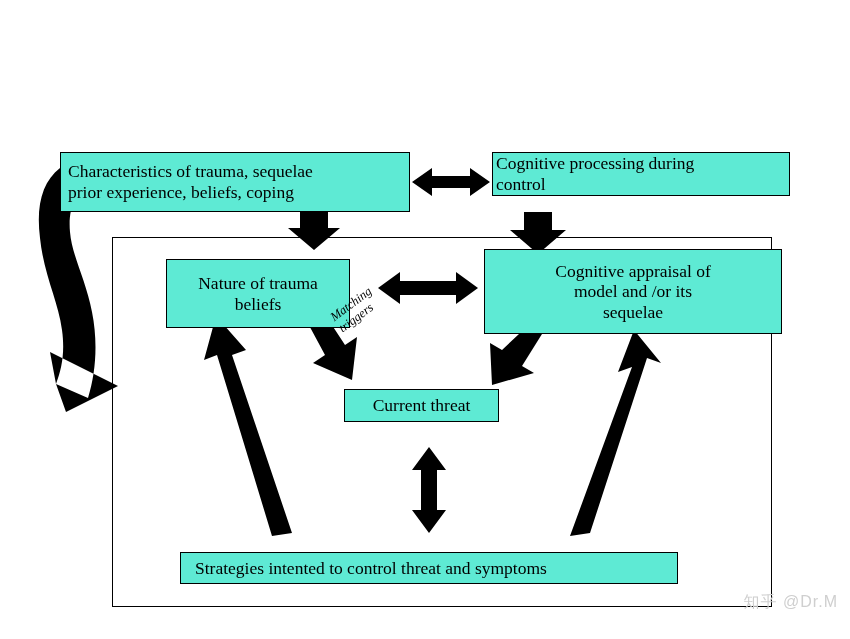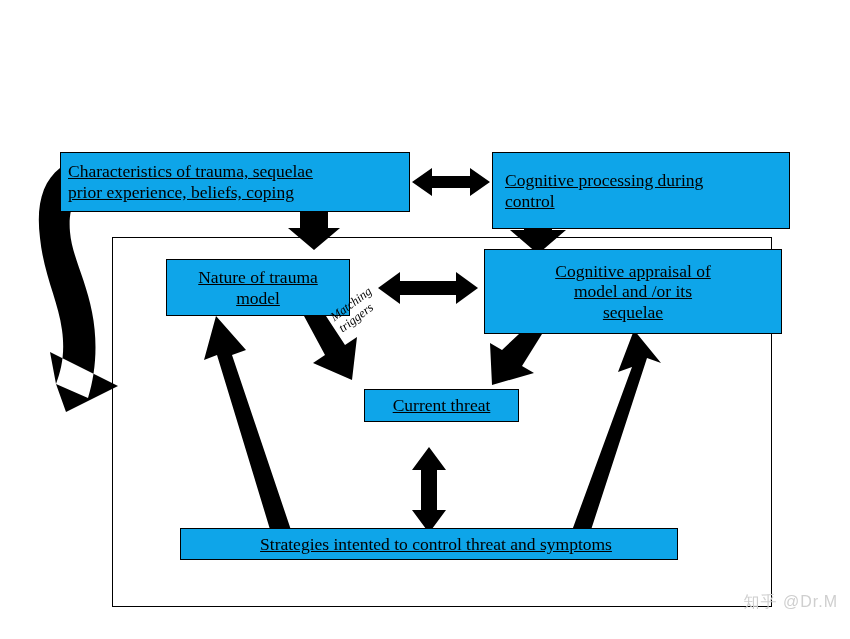--- a/index.html
+++ b/index.html
@@ -36,76 +36,75 @@
     color: #000000;
     letter-spacing: -0.2px;
     line-height: 1.05;
   }
 
   
   .node {
     position: absolute;
     box-sizing: border-box;
     border: 1.6px solid #000000;
-    background: #0ea5e9;
+    background: #5eead4;
     color: #000000;
     font-family: "Liberation Serif", serif;
     display: flex;
     align-items: center;
     justify-content: center;
     line-height: 1.18;
     z-index: 6;
-    text-decoration: underline;
   }
   .node .txt { display: block; width: 100%; }
 
   
   #box-characteristics {
     left: 60px; top: 152px; width: 350px; height: 60px;
     font-size: 17.5px;
     justify-content: flex-start;
     padding: 0 7px;
     text-align: left;
   }
   
   #box-cogproc {
-    left: 492px; top: 152px; width: 298px; height: 77px;
+    left: 492px; top: 152px; width: 298px; height: 44px;
     font-size: 17.5px;
     justify-content: flex-start;
-    padding: 0 12px;
+    padding: 0 3px;
     text-align: left;
   }
   
   #panel-main {
     position: absolute;
     left: 112px; top: 237px; width: 660px; height: 370px;
     box-sizing: border-box;
     border: 1.4px solid #000000;
     background: #ffffff;
     z-index: 2;
   }
   
   #box-memory {
-    left: 166px; top: 259px; width: 184px; height: 57px;
+    left: 166px; top: 259px; width: 184px; height: 69px;
     font-size: 17.5px; text-align: center;
   }
   
   #box-appraisal {
     left: 484px; top: 249px; width: 298px; height: 85px;
     font-size: 17.5px; text-align: center;
   }
   
   #box-threat {
-    left: 364px; top: 389px; width: 155px; height: 33px;
+    left: 344px; top: 389px; width: 155px; height: 33px;
     font-size: 17.5px; text-align: center; justify-content: center;
   }
   
   #box-strategies {
-    left: 180px; top: 528px; width: 498px; height: 32px;
-    font-size: 17.5px; text-align: center; padding-left: 14px;
+    left: 180px; top: 552px; width: 498px; height: 32px;
+    font-size: 17.5px; text-align: left; padding-left: 14px;
   }
 
   
   #label-matching {
     position: absolute;
     left: 336px;
     top: 310px;
     width: 96px;
     z-index: 7;
     transform: rotate(-37deg);
@@ -205,21 +204,21 @@
   <div class="node" id="box-cogproc">
     <span class="txt">
       <span>Cognitive processing during</span><br>
       <span>control</span>
     </span>
   </div>
 
   <div class="node" id="box-memory">
     <span class="txt">
       <span>Nature of trauma</span><br>
-      <span>model</span>
+      <span>beliefs</span>
     </span>
   </div>
 
   <div class="node" id="box-appraisal">
     <span class="txt">
       <span>Cognitive appraisal of</span><br>
       <span>model and /or its</span><br>
       <span>sequelae</span>
     </span>
   </div>

